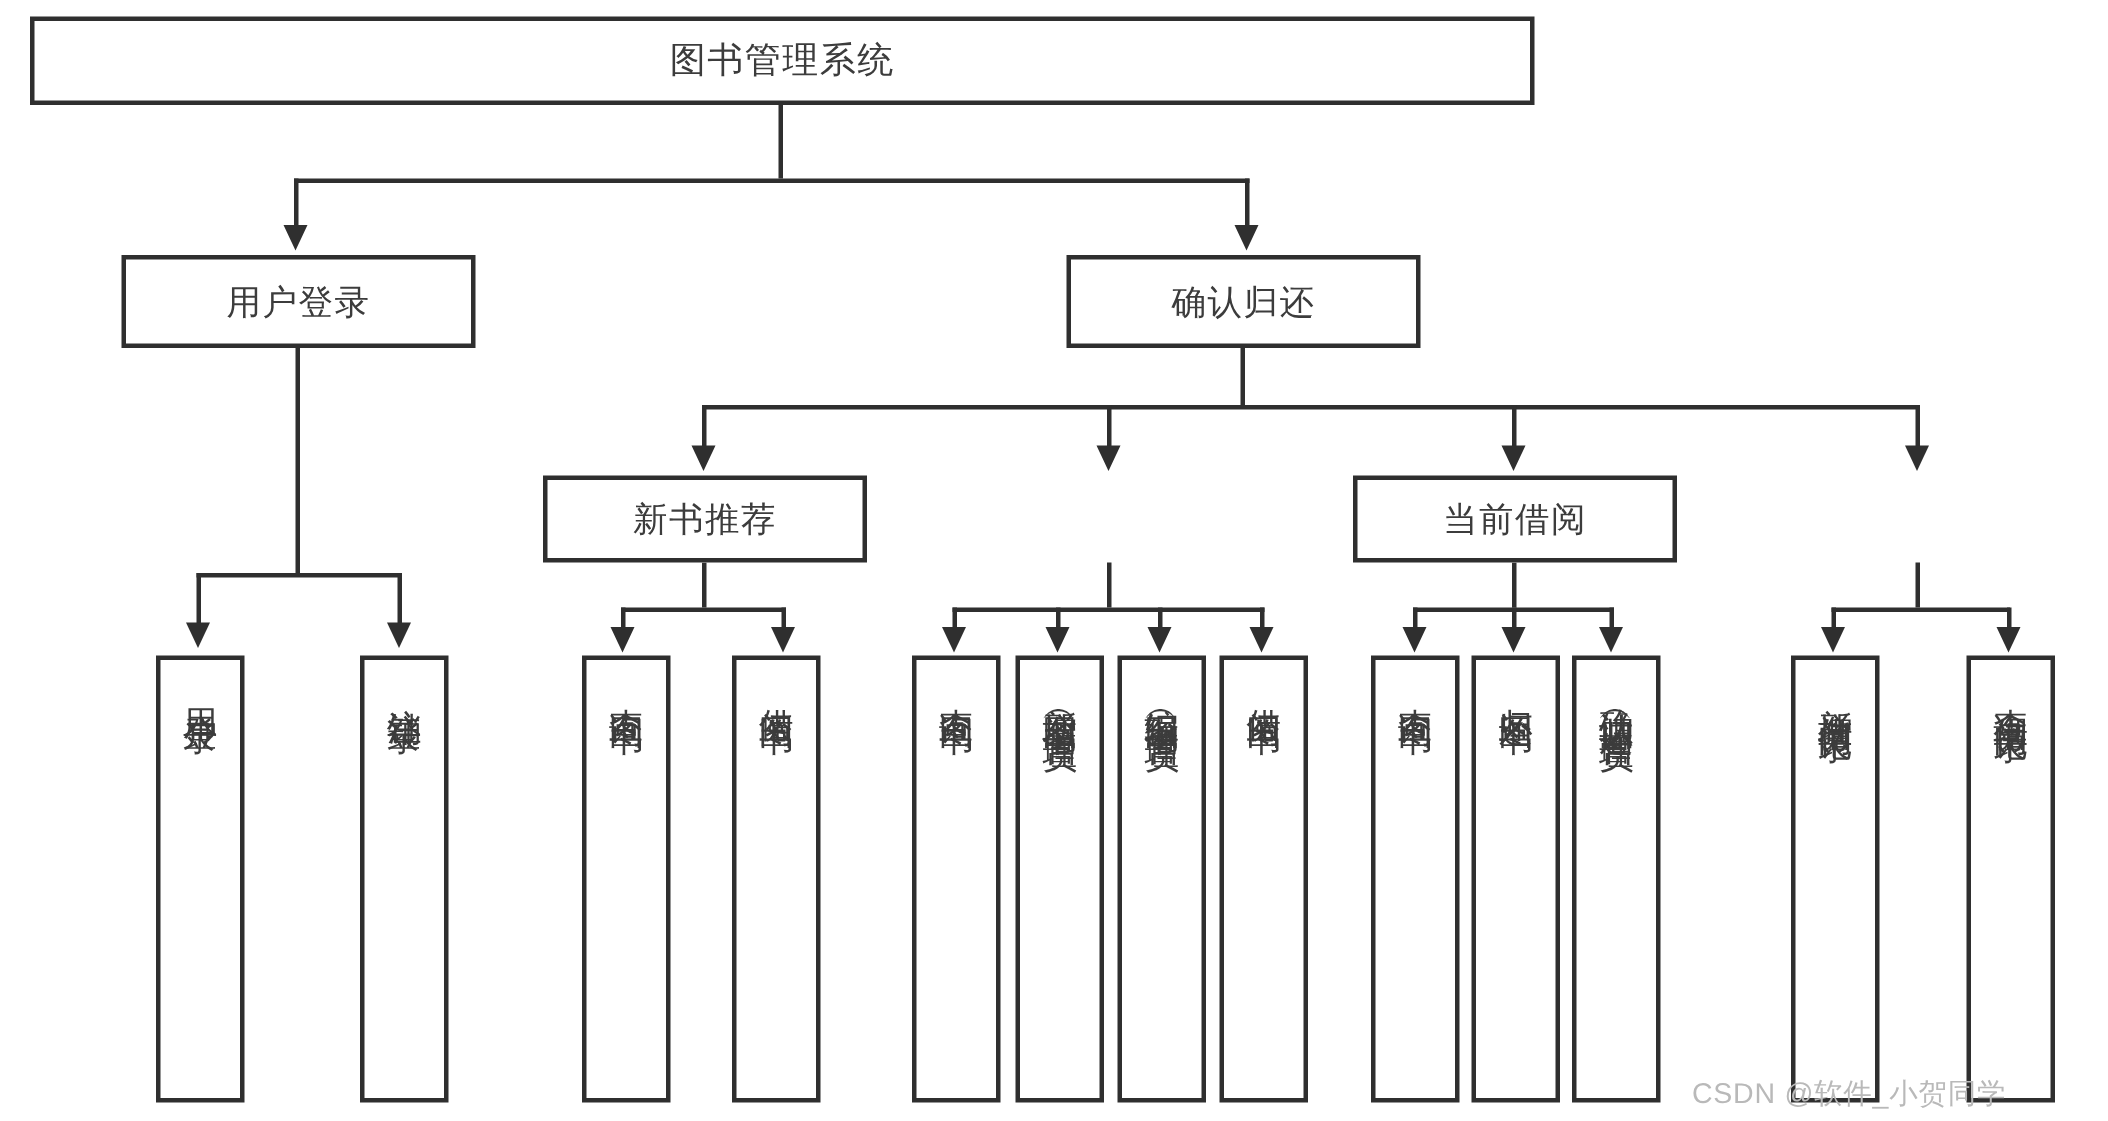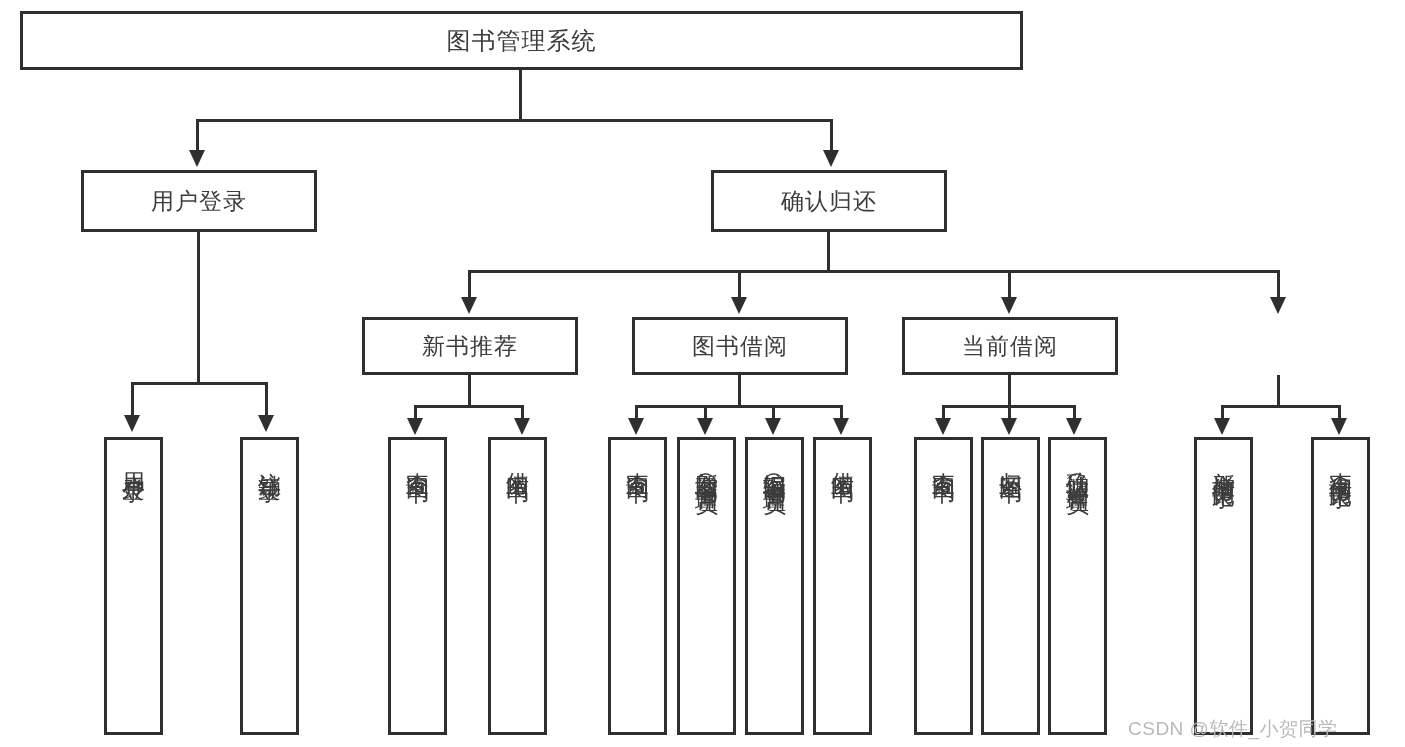--- a/index.html
+++ b/index.html
@@ -132,23 +132,20 @@
   <div class="vline" style="left:738px; top:270px; width:3px; height:30px;"></div>
   <div class="arrow" style="left:731px; top:297px;"></div>
   <div class="vline" style="left:1008px; top:270px; width:3px; height:30px;"></div>
   <div class="arrow" style="left:1001px; top:297px;"></div>
   <div class="vline" style="left:1277px; top:270px; width:3px; height:30px;"></div>
   <div class="arrow" style="left:1270px; top:297px;"></div>
 
   <div class="node horiz" style="left:362px; top:317px; width:216px; height:58px;">
     <span class="node-label">新书推荐</span>
   </div>
-  <div class="node horiz" style="left:632px; top:317px; width:216px; height:58px;">
-    <span class="node-label">图书借阅</span>
-  </div>
   <div class="node horiz" style="left:902px; top:317px; width:216px; height:58px;">
     <span class="node-label">当前借阅</span>
   </div>
 
   <div class="vline" style="left:468px; top:375px; width:3px; height:30px;"></div>
   <div class="hline" style="left:414px; top:405px; width:110px; height:3px;"></div>
   <div class="vline" style="left:414px; top:405px; width:3px; height:16px;"></div>
   <div class="arrow" style="left:407px; top:418px;"></div>
   <div class="vline" style="left:521px; top:405px; width:3px; height:16px;"></div>
   <div class="arrow" style="left:514px; top:418px;"></div>

